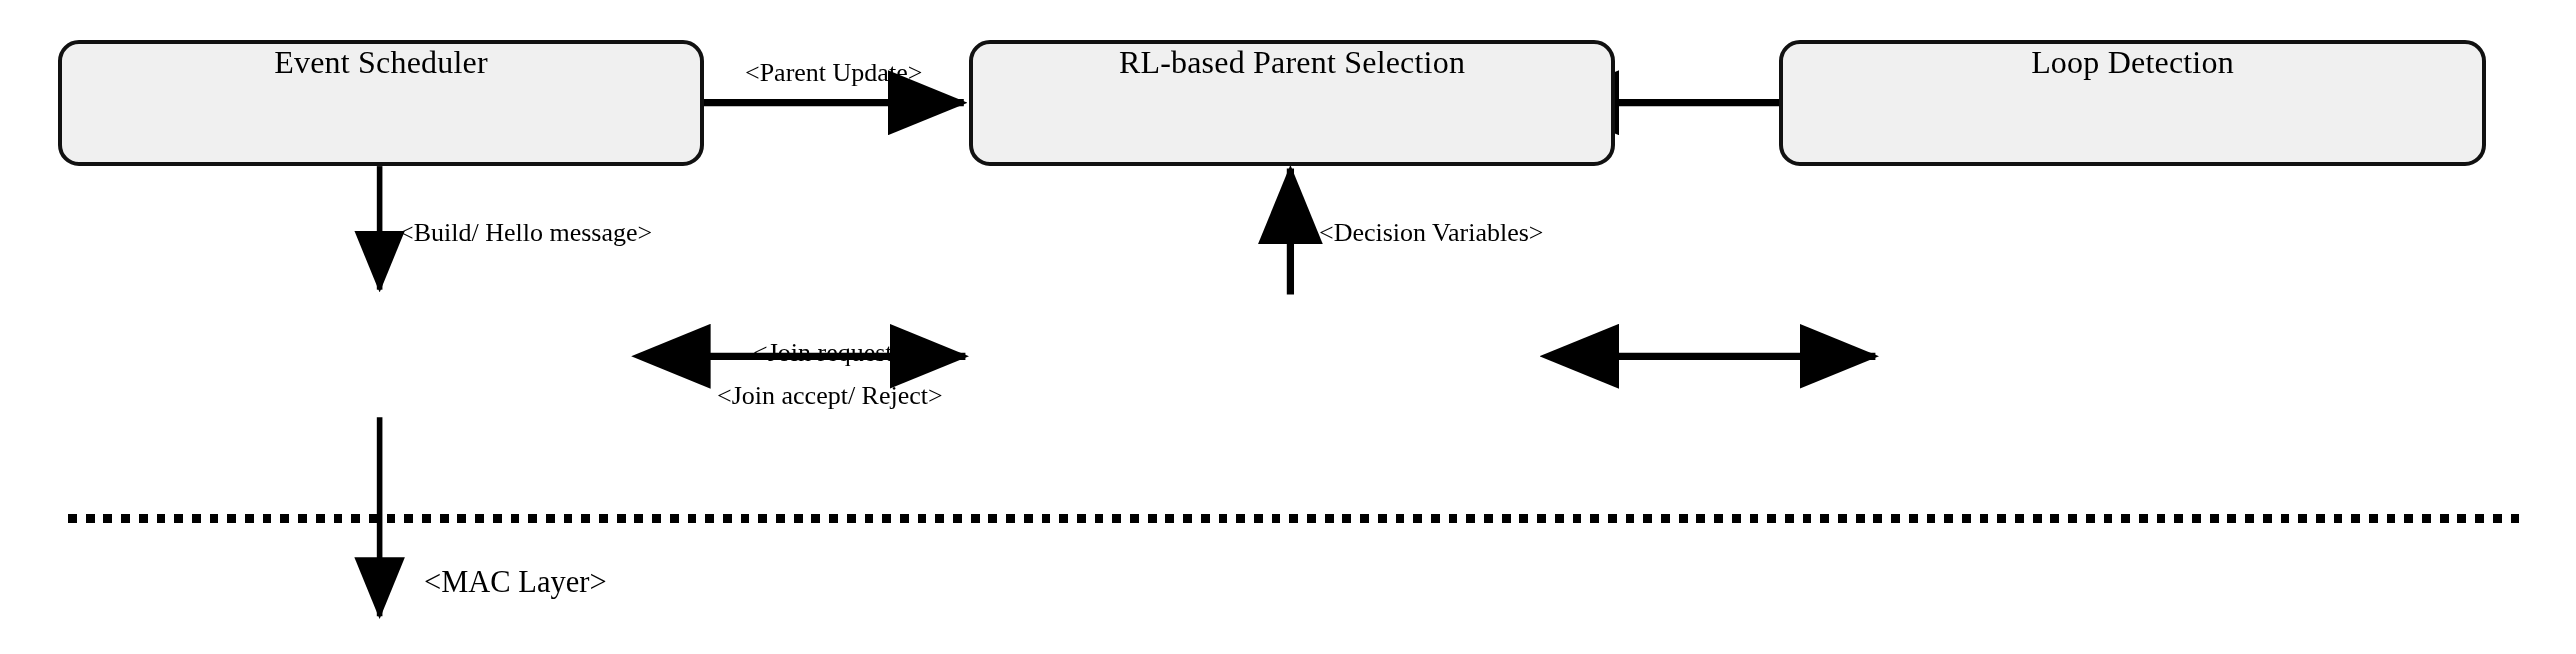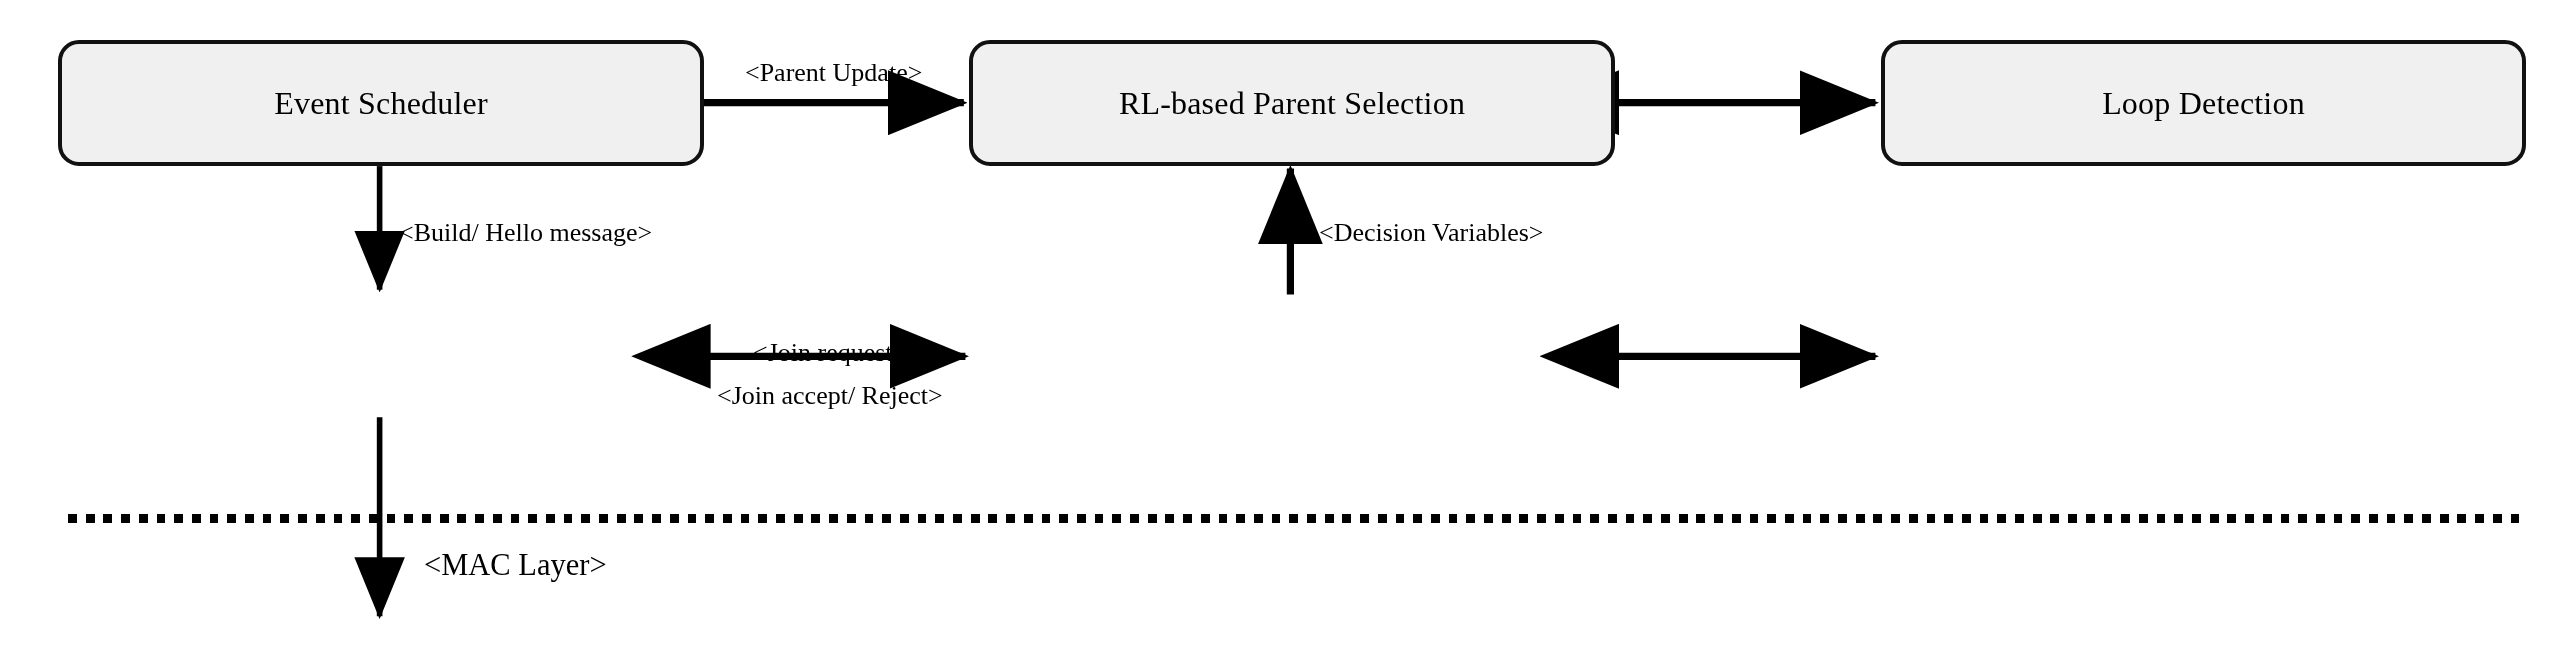--- a/index.html
+++ b/index.html
@@ -15,21 +15,20 @@
     overflow: hidden;
     font-family: "Liberation Serif", "DejaVu Serif", serif;
   }
   .node {
     position: absolute;
     box-sizing: border-box;
     background: #f0f0f0;
     border: 4px solid #111111;
     border-radius: 21px;
     display: flex;
-    align-items: center;
     justify-content: center;
     color: #000000;
     font-size: 32px;
     letter-spacing: 0.2px;
     z-index: 4;
   }
   .edge-label {
     position: absolute;
     color: #000000;
     font-size: 26px;
@@ -112,33 +111,33 @@
   <div class="dotted-divider" style="left:68px; top:514px; width:2457px;"></div>
 
   <div class="node" style="left:58px; top:40px; width:646px; height:126px;">
     <span>Event Scheduler</span>
   </div>
 
   <div class="node" style="left:969px; top:40px; width:646px; height:126px;">
     <span>RL-based Parent Selection</span>
   </div>
 
-  <div class="node" style="left:1881px; top:40px; width:645px; height:126px;">
+  <div class="node" style="left:1779px; top:40px; width:707px; height:126px;">
     <span>Loop Detection</span>
   </div>
 
 
 
 
   <div class="edge-label" style="left:745px; top:58px;">&lt;Parent Update&gt;</div>
 
   <div class="edge-label" style="left:399px; top:218px;">&lt;Build/ Hello message&gt;</div>
 
   <div class="edge-label" style="left:1319px; top:218px;">&lt;Decision Variables&gt;</div>
 
   <div class="edge-label" style="left:753px; top:324px;margin-top:14px;">&lt;Join request&gt;</div>
 
   <div class="edge-label" style="left:717px; top:381px;">&lt;Join accept/ Reject&gt;</div>
 
-  <div class="mac-label" style="left:424px; top:548px;font-family:Liberation Serif, serif;">&lt;MAC Layer&gt;</div>
+  <div class="mac-label" style="left:424px; top:565px;font-family:Liberation Serif, serif;">&lt;MAC Layer&gt;</div>
 
 </div>
 
 
 </body></html>

